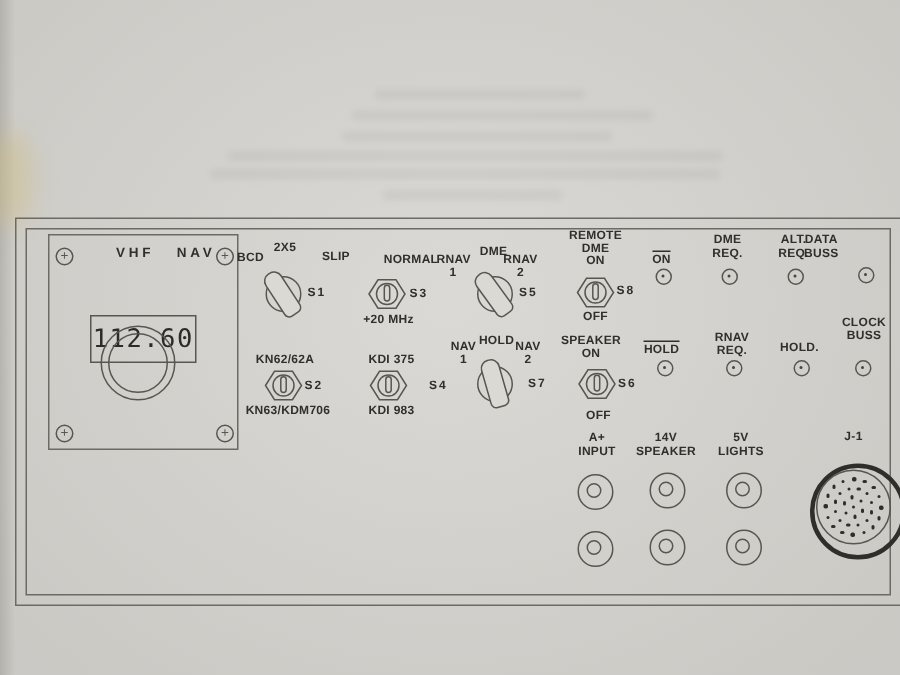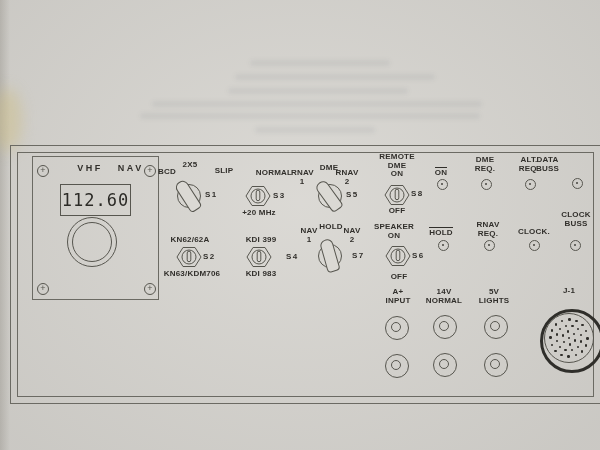--- a/index.html
+++ b/index.html
@@ -28,21 +28,21 @@
   .lbl{position:absolute;font-weight:bold;font-size:8px;line-height:8.5px;
     color:var(--ink);text-align:center;white-space:pre-line;letter-spacing:.2px;}
   .slabel{position:absolute;font-weight:bold;font-size:8px;color:var(--ink);letter-spacing:1.4px;}
   .ovl{border-top:1px solid var(--ink);padding-top:1px;display:inline-block;}
 
   
   .screw{position:absolute;width:10px;height:10px;border:1px solid var(--line);
     border-radius:50%;color:var(--line);font-size:9px;line-height:8px;text-align:center;}
   .display{position:absolute;border:1px solid var(--line);display:flex;
     align-items:center;justify-content:center;
-    font-family:"DejaVu Sans Mono",monospace;font-size:17px;letter-spacing:1px;color:#2c2b27;}
+    font-family:"DejaVu Sans Mono",monospace;font-size:17px;letter-spacing:1px;color:#2c2b27;margin-top:26px;}
   .circle{position:absolute;border:1px solid var(--line);border-radius:50%;}
 
   
   .rotary{position:absolute;width:24px;height:24px;}
   .rotary .ring{position:absolute;inset:0;border:1px solid var(--line);border-radius:50%;}
   .rotary .pointer{position:absolute;left:6px;top:-5px;width:11px;height:31px;
     background:var(--paper2);border:1px solid var(--line);
     border-radius:6px 6px 4px 4px;transform-origin:50% 58%;}
 
   
@@ -142,36 +142,36 @@
   <div class="tp" style="left:525px;top:179px"></div>
   <div class="lbl" style="left:531px;top:156px;width:33px">DATA
 BUSS</div>
   <div class="tp" style="left:572px;top:178px"></div>
 
   <div class="lbl" style="left:427px;top:227px;width:28px"><span class="ovl">HOLD</span></div>
   <div class="tp" style="left:438px;top:240px"></div>
   <div class="lbl" style="left:473px;top:221px;width:30px">RNAV
 REQ.</div>
   <div class="tp" style="left:484px;top:240px"></div>
-  <div class="lbl" style="left:518px;top:228px;width:30px">CLOCK.</div>
+  <div class="lbl" style="left:518px;top:228px;width:30px">HOLD.</div>
   <div class="tp" style="left:529px;top:240px"></div>
   <div class="lbl" style="left:558px;top:211px;width:36px">CLOCK
 BUSS</div>
   <div class="tp" style="left:570px;top:240px"></div>
 
   <div class="lbl" style="left:162px;top:236px;width:56px">KN62/62A</div>
   <svg class="toggle" style="left:176px;top:245px" width="26" height="24" viewBox="0 0 26 24">
     <polygon points="1,12 7,2.5 19,2.5 25,12 19,21.5 7,21.5" fill="none" stroke="#57564f"></polygon>
     <circle cx="13" cy="12" r="7" fill="none" stroke="#57564f"></circle>
     <rect x="11.2" y="6.2" width="3.6" height="10.5" rx="1.8" fill="none" stroke="#57564f"></rect>
   </svg>
   <div class="slabel" style="left:203px;top:252px">S2</div>
   <div class="lbl" style="left:155px;top:270px;width:74px">KN63/KDM706</div>
 
-  <div class="lbl" style="left:237px;top:236px;width:48px">KDI 399</div>
+  <div class="lbl" style="left:237px;top:236px;width:48px">KDI 375</div>
   <svg class="toggle" style="left:246px;top:245px" width="26" height="24" viewBox="0 0 26 24">
     <polygon points="1,12 7,2.5 19,2.5 25,12 19,21.5 7,21.5" fill="none" stroke="#57564f"></polygon>
     <circle cx="13" cy="12" r="7" fill="none" stroke="#57564f"></circle>
     <rect x="11.2" y="6.2" width="3.6" height="10.5" rx="1.8" fill="none" stroke="#57564f"></rect>
   </svg>
   <div class="slabel" style="left:286px;top:252px">S4</div>
   <div class="lbl" style="left:237px;top:270px;width:48px">KDI 983</div>
 
   <div class="lbl" style="left:299px;top:227px;width:20px">NAV
 1</div>
@@ -190,21 +190,21 @@
     <polygon points="1,12 7,2.5 19,2.5 25,12 19,21.5 7,21.5" fill="none" stroke="#57564f"></polygon>
     <circle cx="13" cy="12" r="7" fill="none" stroke="#57564f"></circle>
     <rect x="11.2" y="6.2" width="3.6" height="10.5" rx="1.8" fill="none" stroke="#57564f"></rect>
   </svg>
   <div class="slabel" style="left:412px;top:251px">S6</div>
   <div class="lbl" style="left:384px;top:273px;width:30px">OFF</div>
 
   <div class="lbl" style="left:376px;top:288px;width:44px">A+
 INPUT</div>
   <div class="lbl" style="left:422px;top:288px;width:44px">14V
-NORMAL</div>
+SPEAKER</div>
   <div class="lbl" style="left:472px;top:288px;width:44px">5V
 LIGHTS</div>
   <div class="jack" style="left:385px;top:316px"></div>
   <div class="jack" style="left:433px;top:315px"></div>
   <div class="jack" style="left:484px;top:315px"></div>
   <div class="jack" style="left:385px;top:354px"></div>
   <div class="jack" style="left:433px;top:353px"></div>
   <div class="jack" style="left:484px;top:353px"></div>
 
   <div class="lbl" style="left:552px;top:287px;width:34px">J-1</div>

